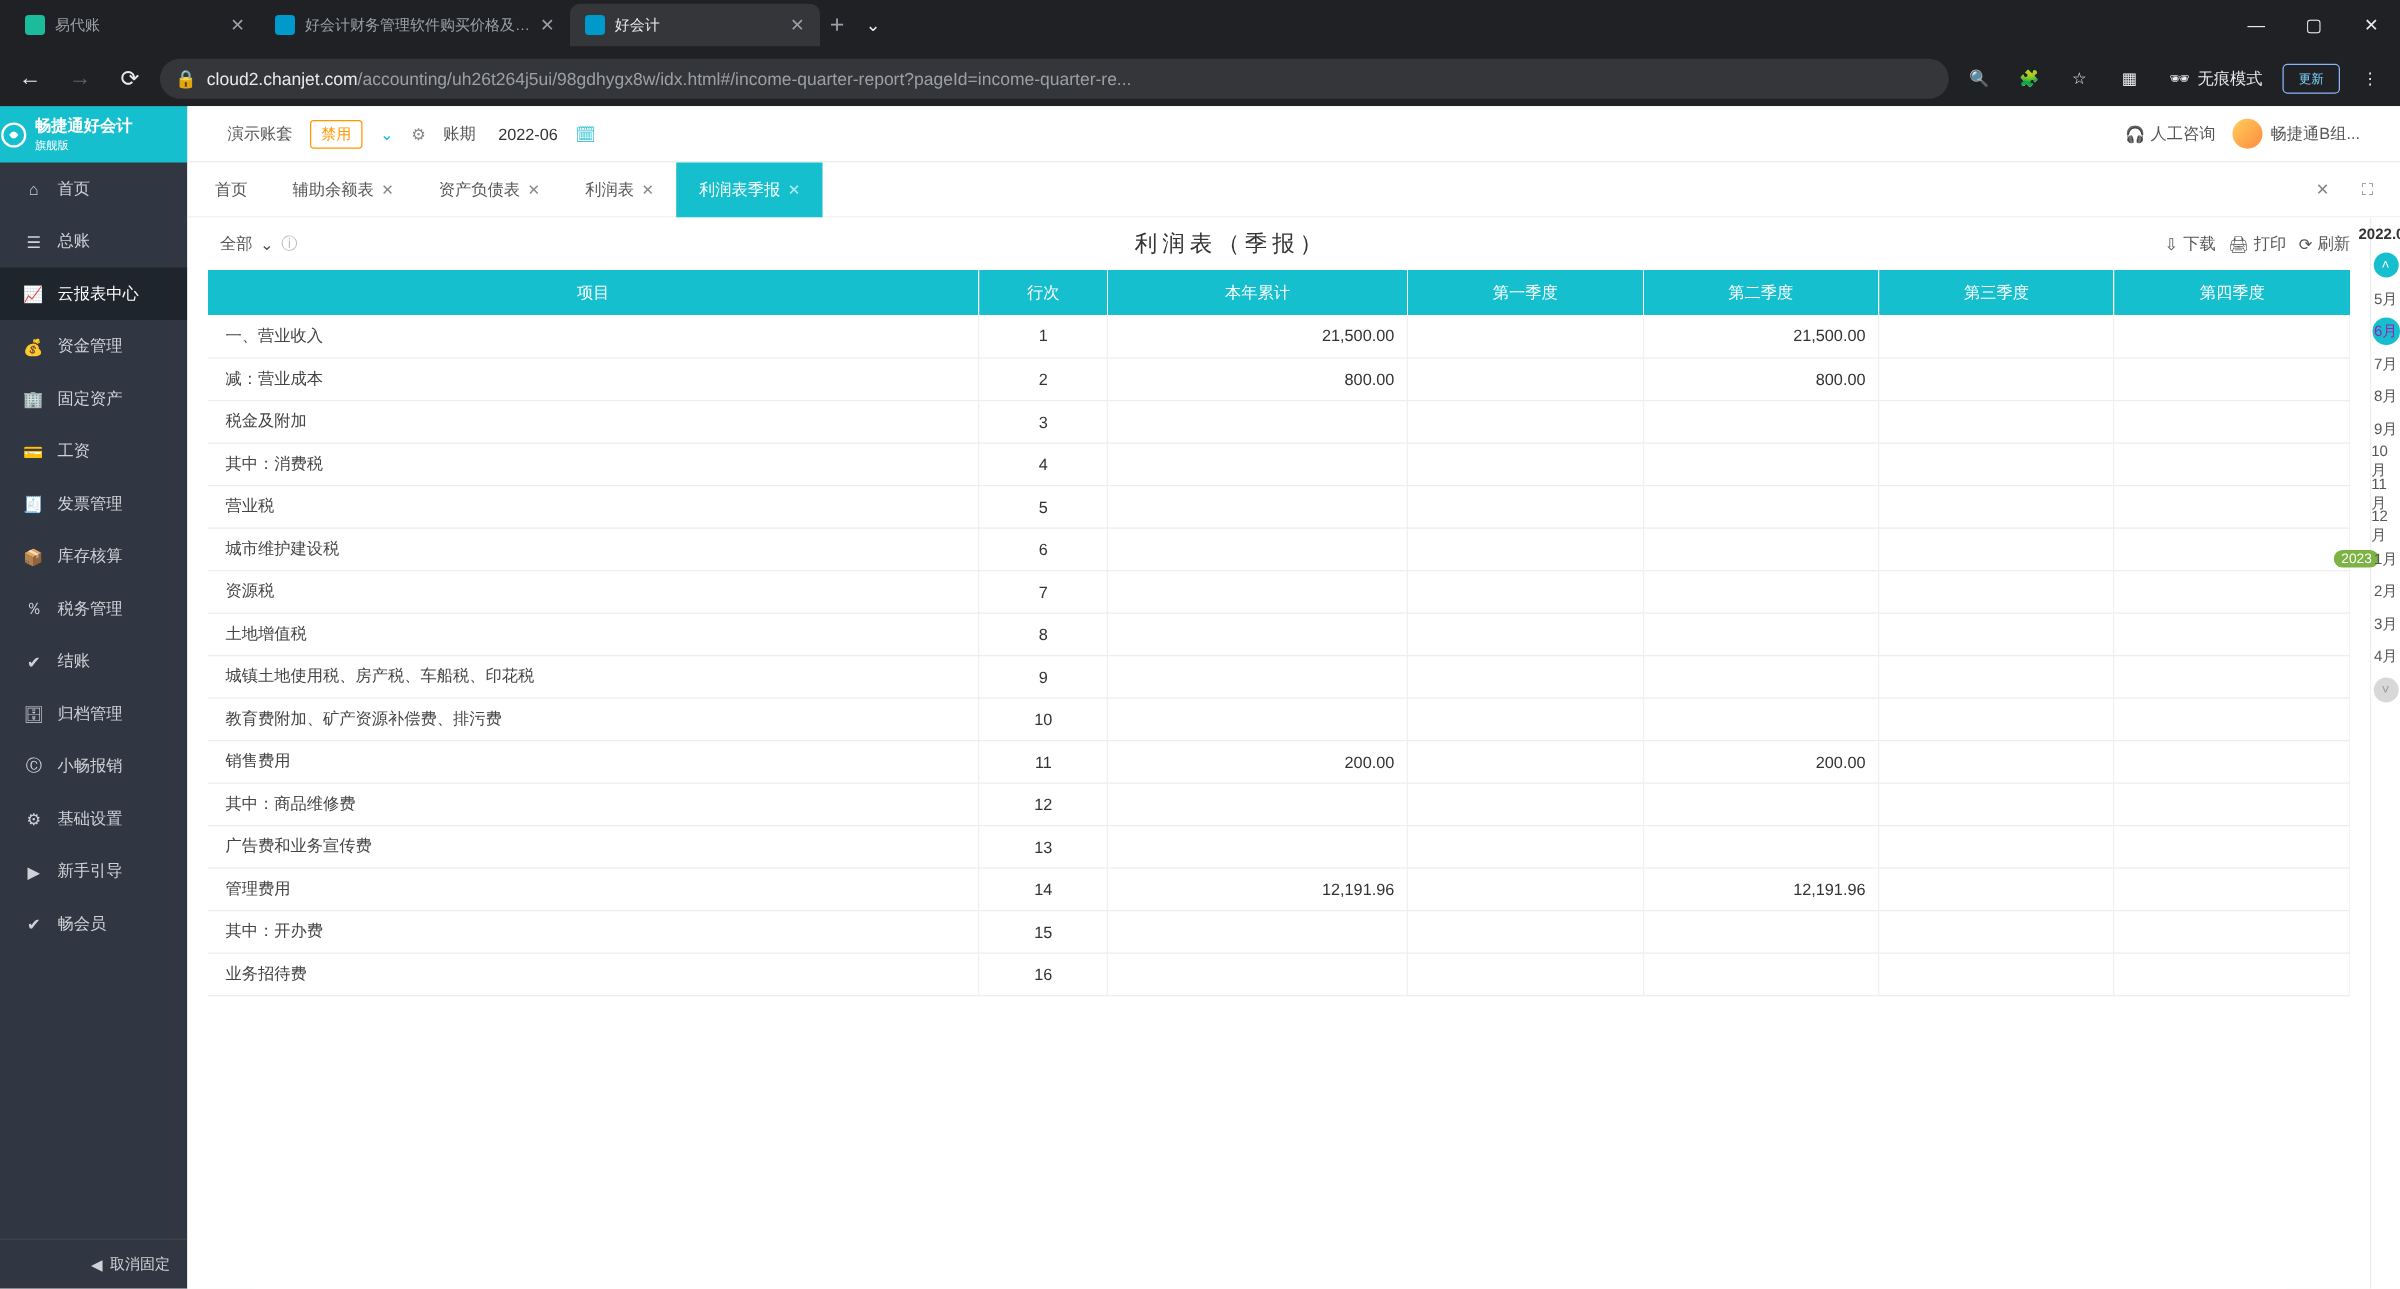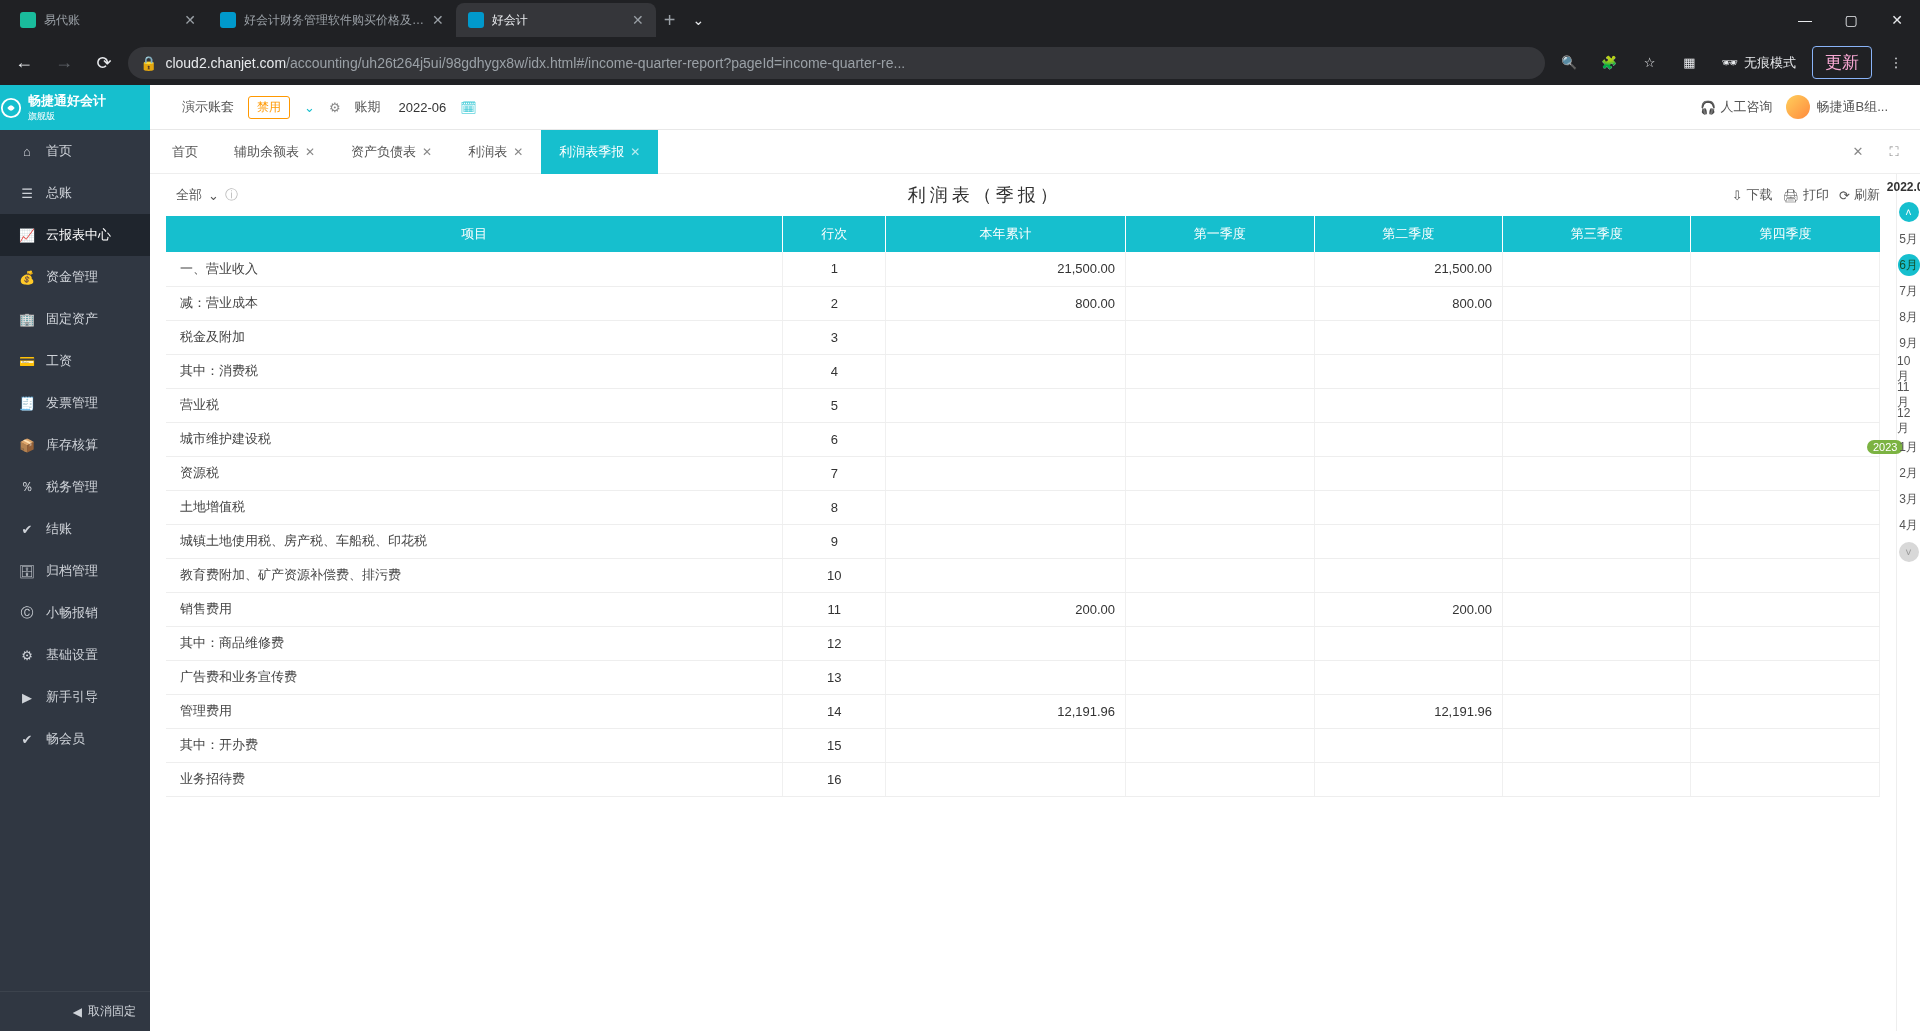--- a/index.html
+++ b/index.html
@@ -20,21 +20,21 @@
 .window-control-btn { width: 46px; height: 40px; display: flex; align-items: center; justify-content: center; color: #e8eaed; cursor: pointer; font-size: 14px; }
 
 .browser-toolbar { height: 45px; display: flex; align-items: center; padding: 0 8px; gap: 8px; }
 .nav-btn { width: 32px; height: 32px; display: flex; align-items: center; justify-content: center; color: #e8eaed; cursor: pointer; font-size: 18px; }
 .nav-btn.disabled { color: #5f6368; }
 .address-bar { flex: 1; height: 32px; background: #35363a; border-radius: 16px; display: flex; align-items: center; padding: 0 12px; color: #9aa0a6; font-size: 14px; gap: 8px; }
 .address-bar .lock-icon { color: #9aa0a6; }
 .address-bar .url-domain { color: #e8eaed; text-align: center; }
 .toolbar-icon { width: 32px; height: 32px; display: flex; align-items: center; justify-content: center; color: #e8eaed; cursor: pointer; }
 .incognito-badge { display: flex; align-items: center; gap: 6px; color: #e8eaed; padding: 0 8px; }
-.update-btn { border: 1px solid #8ab4f8; color: #f9a8d4; padding: 4px 12px; border-radius: 4px; font-size: 17px; cursor: pointer; }
+.update-btn { border: 1px solid #8ab4f8; color: #7dd3fc; padding: 4px 12px; border-radius: 4px; font-size: 10px; cursor: pointer; }
 
 
 .app { display: flex; height: calc(100vh - 85px); }
 .sidebar { width: 150px; background: #303742; color: #a7aeb8; display: flex; flex-direction: column; }
 .logo-area { height: 45px; background: #16bfce; color: #fff; display: flex; align-items: center; gap: 6px; font-size: 13px; font-weight: bold; }
 .logo-area svg { width: 22px; height: 22px; }
 .sidebar-items { flex: 1; overflow: auto; }
 .sidebar-item { display: flex; align-items: center; gap: 10px; height: 42px; padding: 0 18px; cursor: pointer; color: #cfd3d9; }
 .sidebar-item.active { background: #1f252d; color: #fff; }
 .sidebar-item .side-icon { width: 18px; display: inline-flex; align-items: center; justify-content: center; }
@@ -79,21 +79,21 @@
 tbody td:nth-child(2) { text-align: center; width: 60px; }
 tbody td:nth-child(n+3) { text-align: right; }
 .table-scroll-hint { position:absolute; top:6px; right:-4px; width:22px; height:22px; background:#f0f0f0; border-radius:4px; display:flex; align-items:center; justify-content:center; color:#999; font-size:12px;}
 
 
 .period-rail { width: 24px; background: #fff; border-left: 1px solid #eee; display: flex; flex-direction: column; align-items: center; padding: 6px 0; font-size: 12px; color: #555; }
 .period-rail .rail-year { font-weight:bold; color:#333; margin-bottom:4px;}
 .period-rail .rail-scroll-up, .period-rail .rail-scroll-down { width: 20px; height: 20px; border-radius: 50%; background: #16bfce; color: #fff; display: flex; align-items: center; justify-content: center; cursor: pointer; font-size: 11px; margin: 4px 0;}
 .period-rail .rail-scroll-down { background:#d8d8d8; color:#999;}
 .period-rail .month-item { height: 26px; display: flex; align-items: center; justify-content: center; width: 100%; cursor: pointer; position: relative; }
-.period-rail .month-item.active { color: #14532d; }
+.period-rail .month-item.active { color: #a21caf; }
 .period-rail .month-item.active::before { content: ""; position: absolute; width: 22px; height: 22px; background: #16bfce; border-radius: 50%; z-index: 0; }
 .period-rail .month-item span { position: relative; z-index: 1; }
 .year-badge { position: absolute; left: -30px; background: #7cb342; color: #fff; font-size: 11px; border-radius: 10px; padding: 1px 6px; }
 </style>
 </head>
 <body>
 
 <div class="browser-chrome">
   <div class="browser-tabs" id="browser-tabs">
       <div class="browser-tab">

